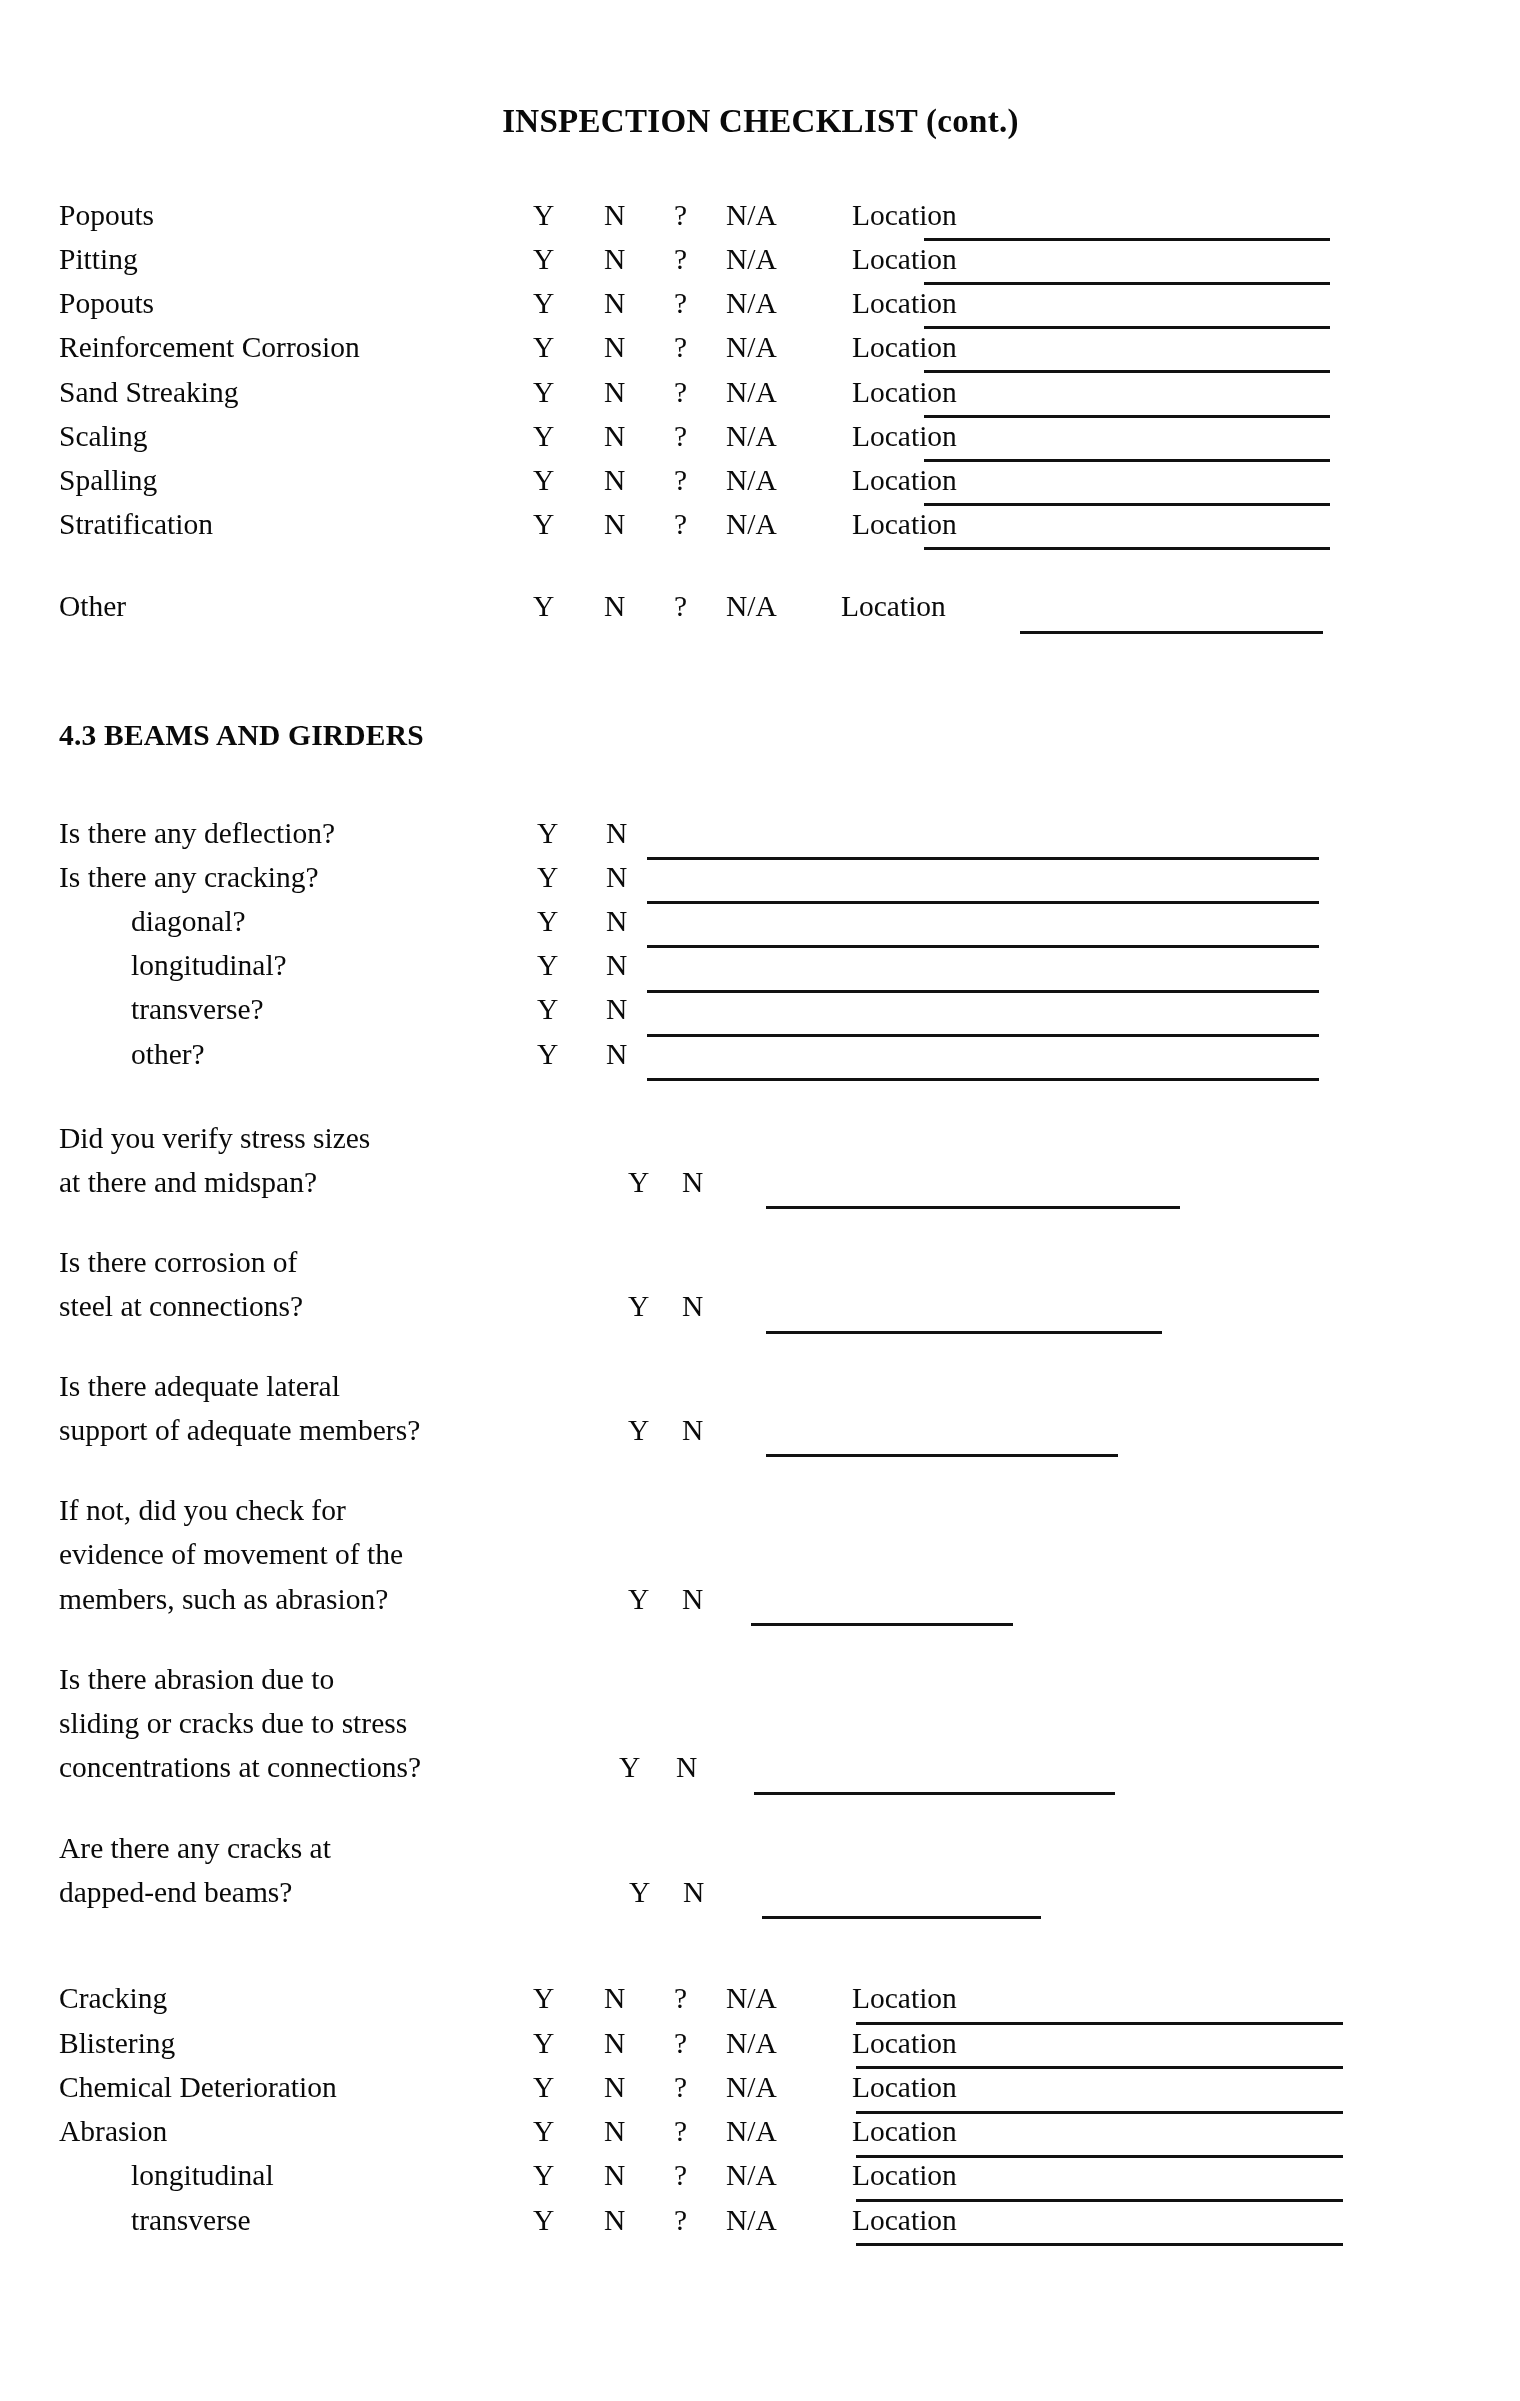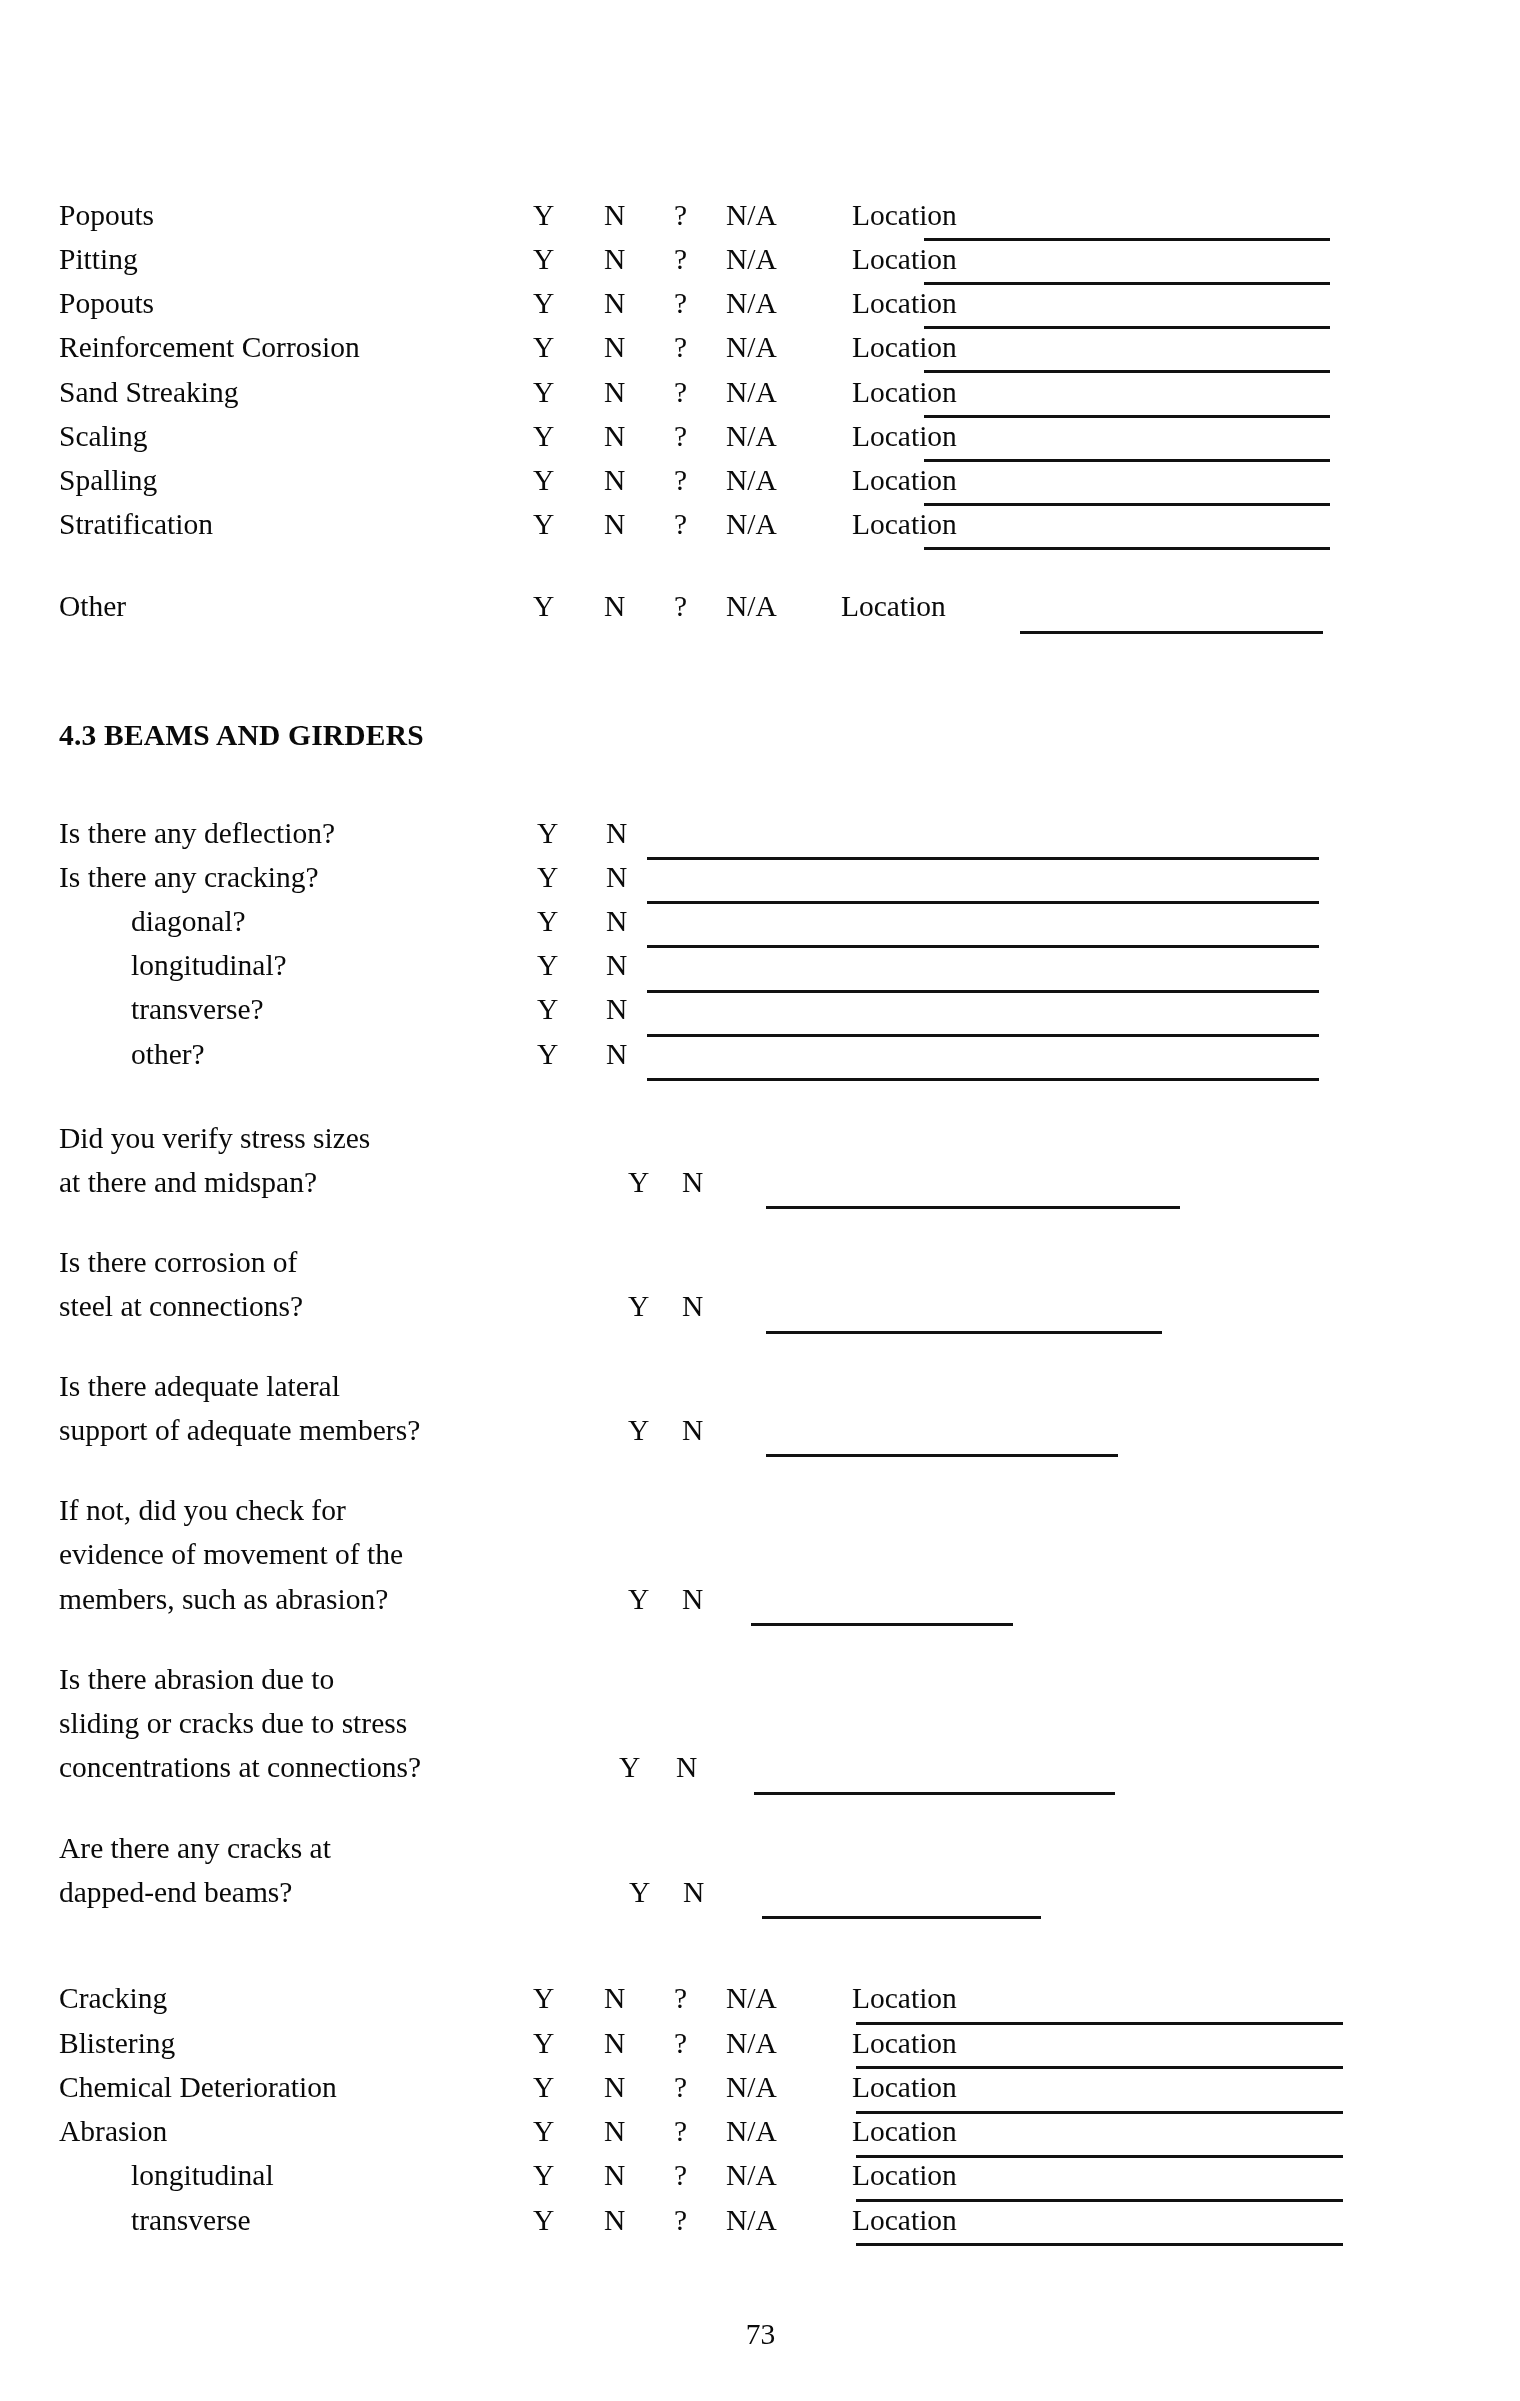--- a/index.html
+++ b/index.html
@@ -88,20 +88,21 @@
     text-align: center;
     font-size: 29.5px;
     line-height: 1;
   }
 </style>
 </head>
 <body>
 
 <div id="page">
 
+  <div class="page-title">INSPECTION CHECKLIST (cont.)</div>
 
   <div class="cell label" style="top:201px">Popouts</div>
   <div class="cell opt-y" style="top:201px">Y</div>
   <div class="cell opt-n" style="top:201px">N</div>
   <div class="cell opt-q" style="top:201px">?</div>
   <div class="cell opt-na" style="top:201px">N/A</div>
   <div class="cell opt-loc" style="top:201px">Location</div>
   <div class="rule" style="left:924px; top:238px; width:406px"></div>
 
   <div class="cell label" style="top:245px">Pitting</div>
@@ -279,16 +280,15 @@
   <div class="rule" style="left:856px; top:2199px; width:487px"></div>
 
   <div class="cell label indent" style="top:2206px">transverse</div>
   <div class="cell opt-y" style="top:2206px">Y</div>
   <div class="cell opt-n" style="top:2206px">N</div>
   <div class="cell opt-q" style="top:2206px">?</div>
   <div class="cell opt-na" style="top:2206px">N/A</div>
   <div class="cell opt-loc" style="top:2206px">Location</div>
   <div class="rule" style="left:856px; top:2243px; width:487px"></div>
 
-  <div class="page-number">73</div>
 
 </div>
 
 
 </body></html>

